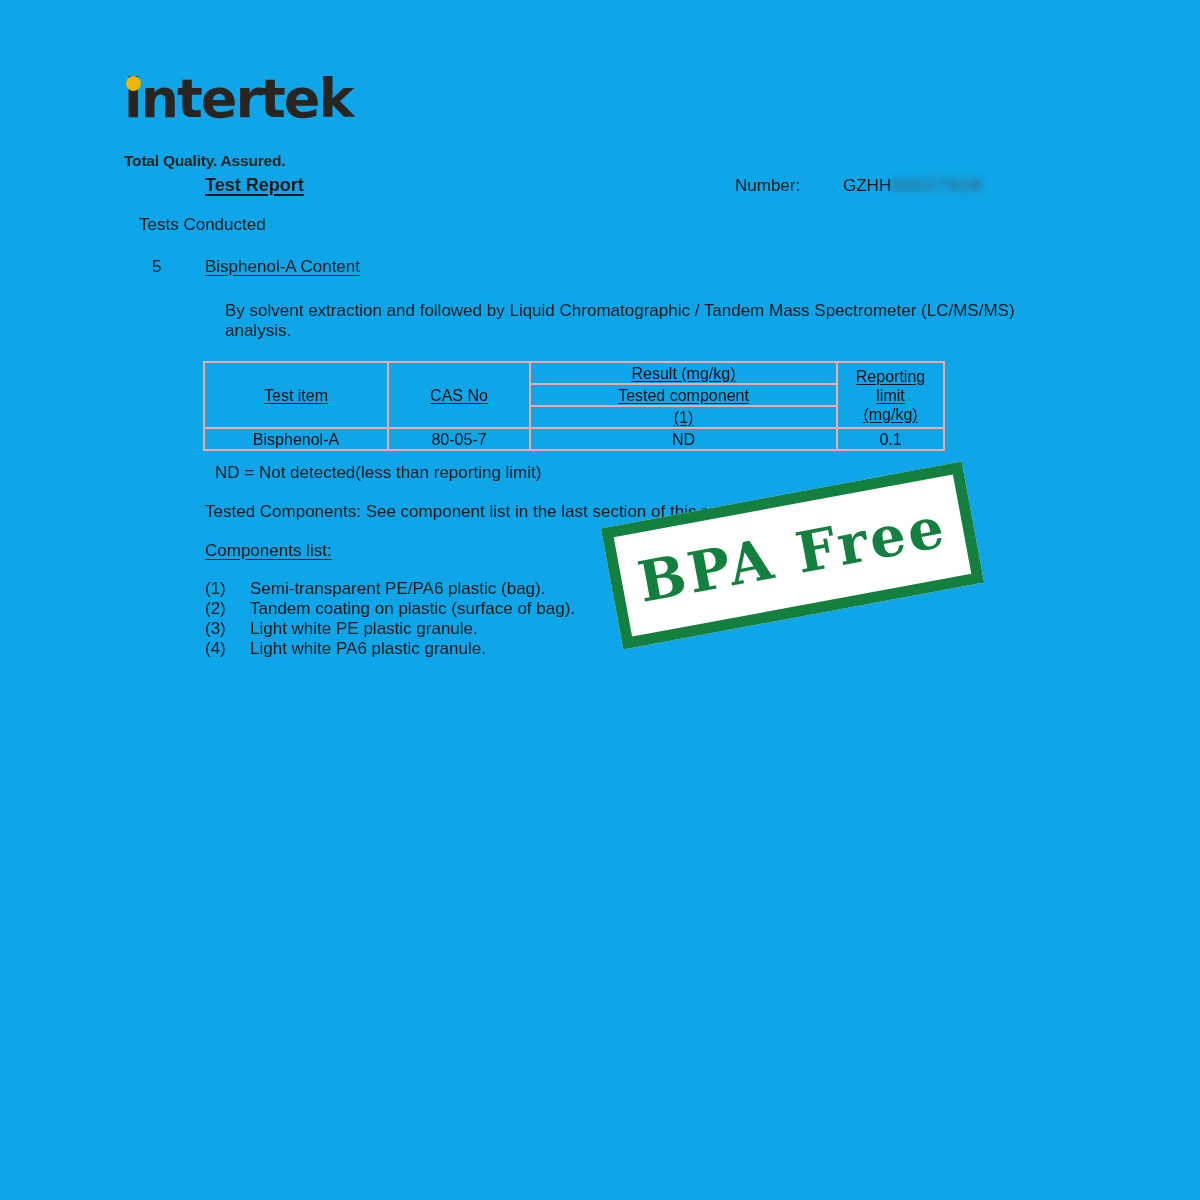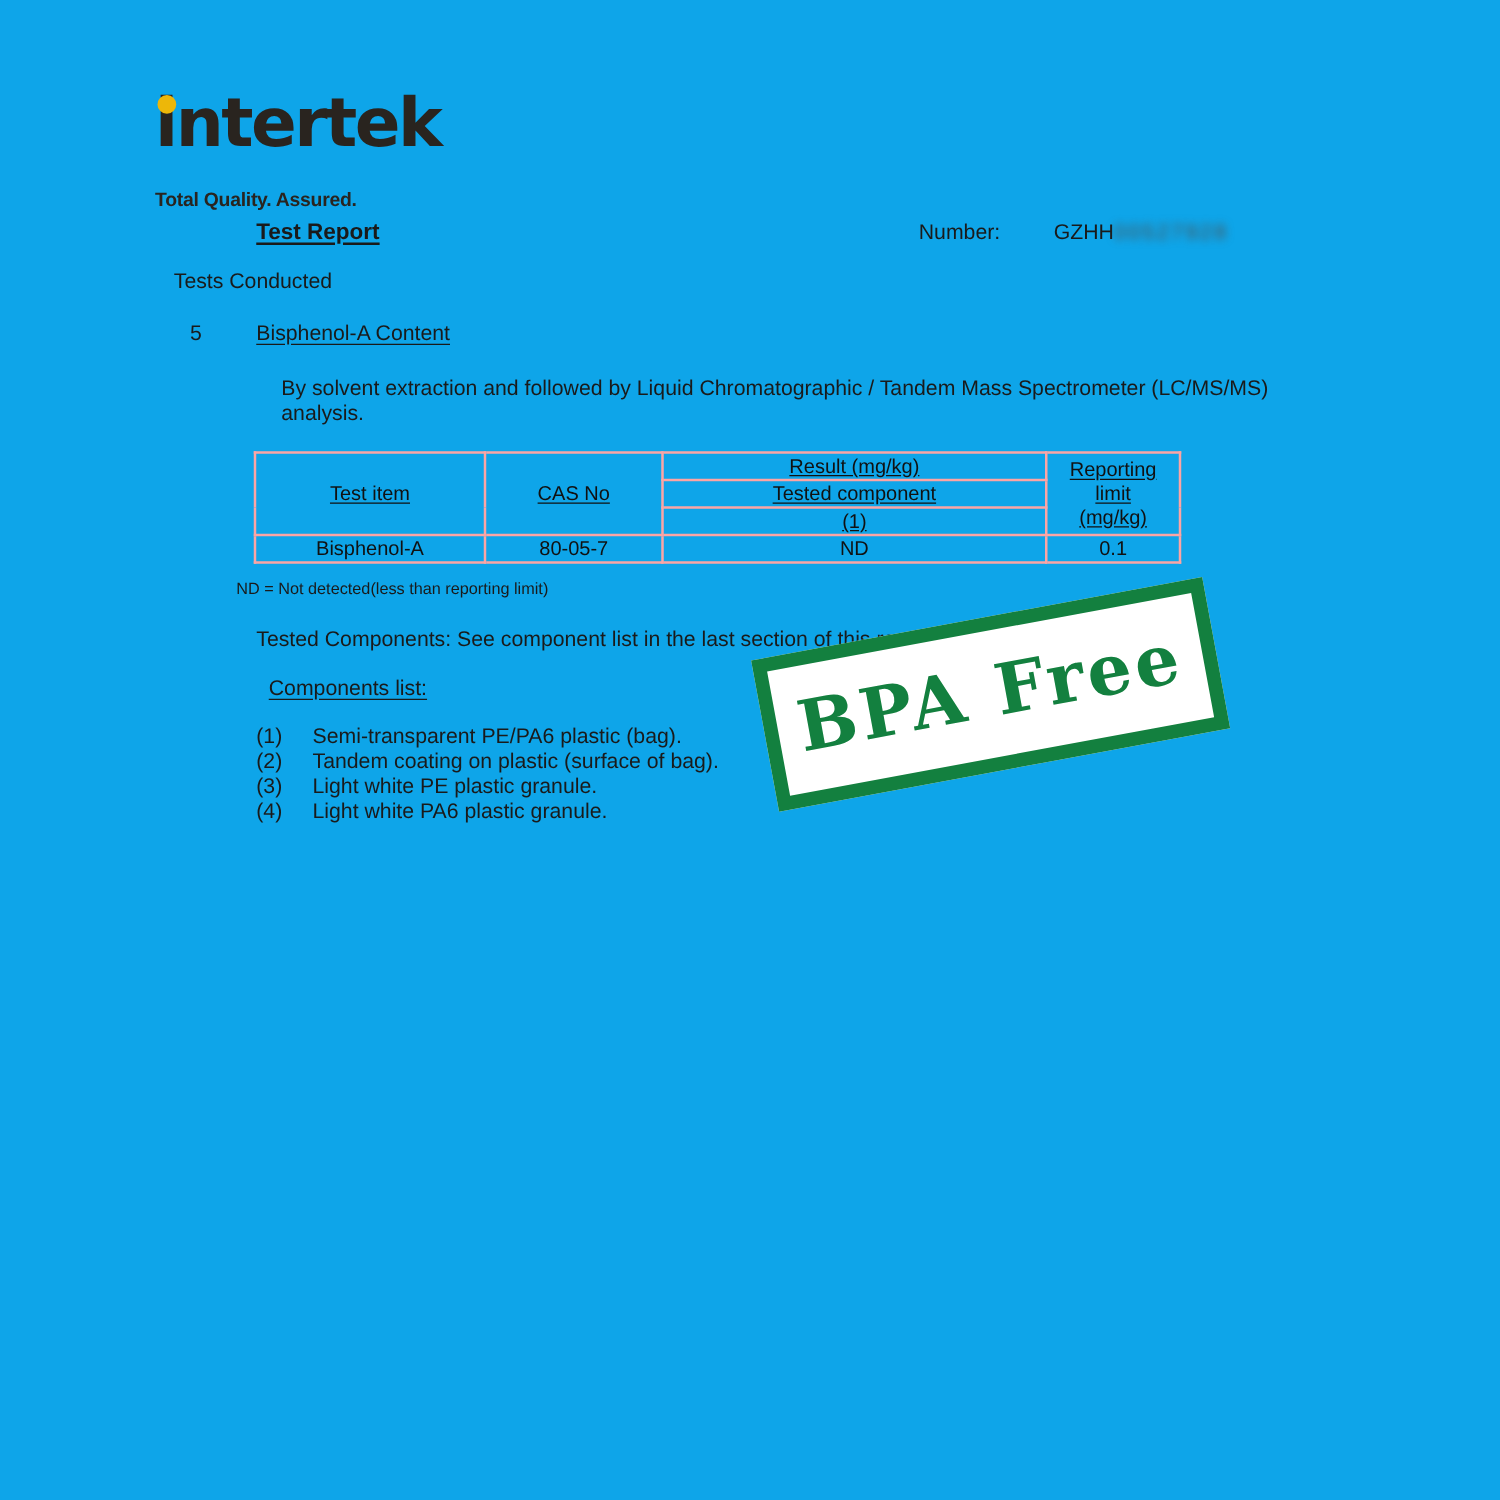--- a/index.html
+++ b/index.html
@@ -89,24 +89,24 @@
     height: 20px;
   }
   td.c-test-item { width: 170px; }
   td.c-cas       { width: 128px; }
   td.c-result    { width: 293px; }
   td.c-limit     { width: 93px;  }
   td.cell-left { text-align: left; padding-left: 8px; }
   .u { text-decoration: underline; text-underline-offset: 2px; }
 
   
-  .nd-note        { left: 189px; top: 463px; font-size: 13px; }
+  .nd-note        { left: 215px; top: 463px; font-size: 17px; }
   .tested-note    { left: 205px; top: 502px; font-size: 17px; }
   .components-title {
-    left: 215px; top: 541px; font-size: 17px;
+    left: 205px; top: 541px; font-size: 17px;
     text-decoration: underline;
     text-underline-offset: 3px;
   }
   .components-list { left: 205px; top: 579px; font-size: 17px; }
   .component-row { display: flex; height: 20px; line-height: 20px; }
   .component-num { width: 45px; }
 
   
   .stamp {
     left: 609px; top: 494px;

